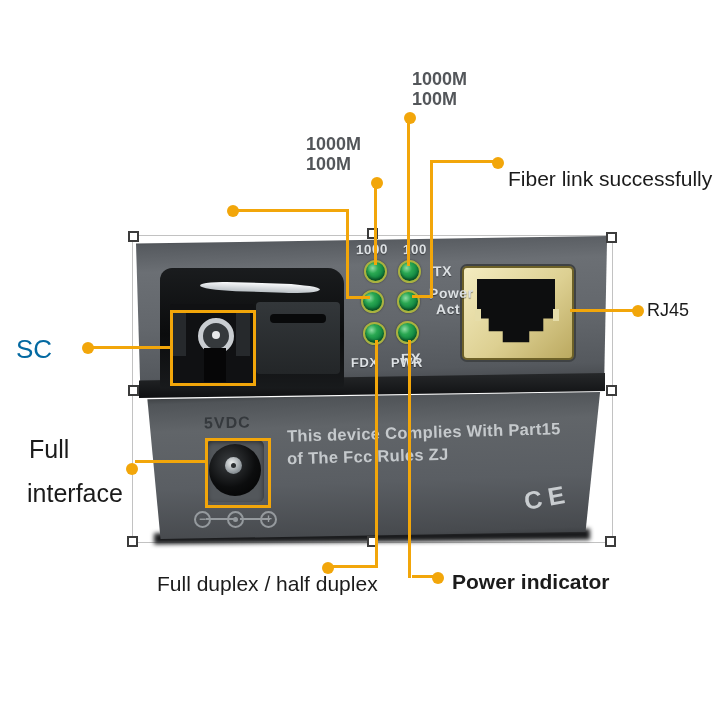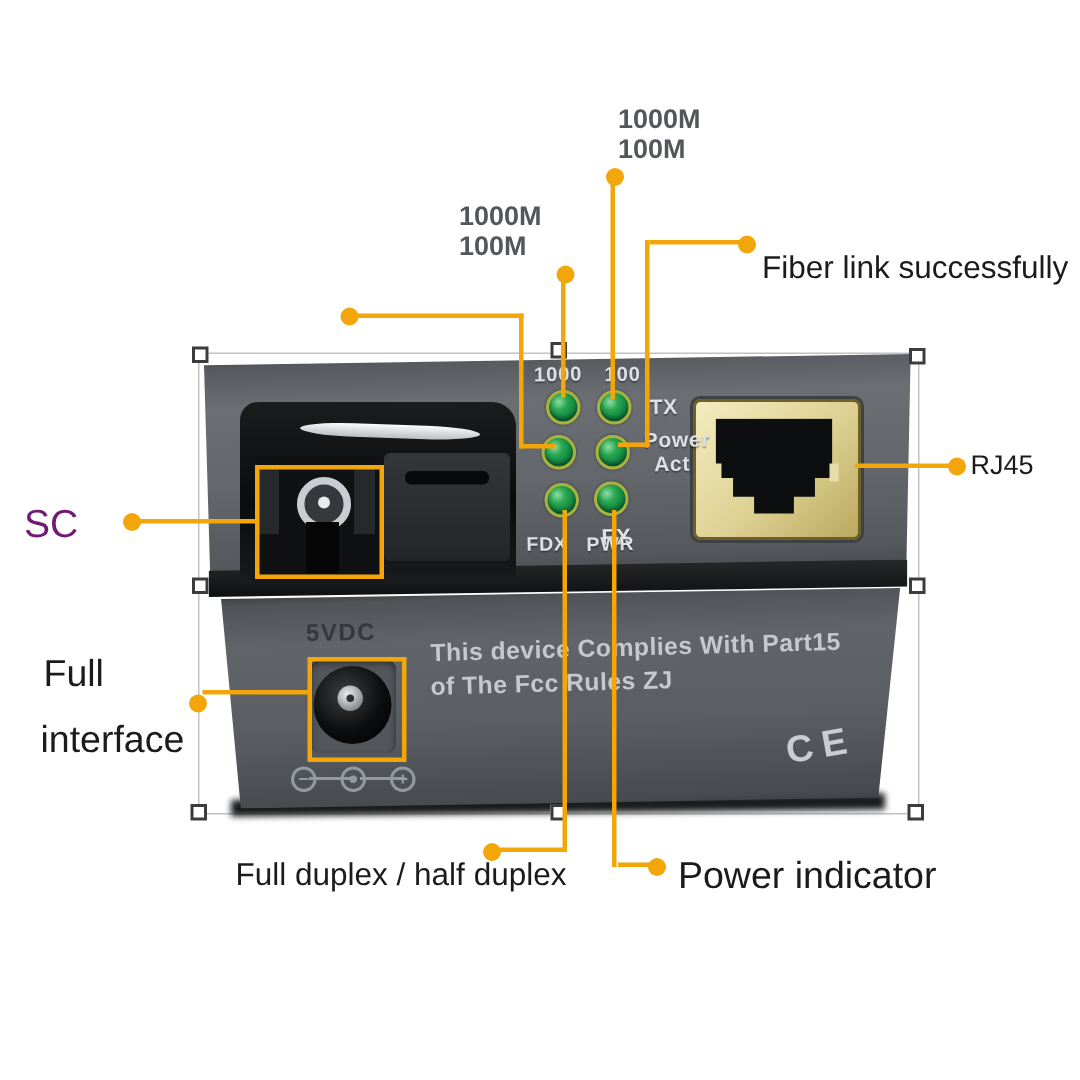--- a/index.html
+++ b/index.html
@@ -176,38 +176,38 @@
   <div class="dot" style="left:492px;top:157px;"></div>
   <div class="hline" style="left:433px;top:160px;width:62px;"></div>
   <div class="vline" style="left:430px;top:160px;height:138px;"></div>
   <div class="hline" style="left:412px;top:295px;width:21px;"></div>
 
   <div class="dot" style="left:227px;top:205px;"></div>
   <div class="hline" style="left:237px;top:209px;width:112px;"></div>
   <div class="vline" style="left:346px;top:209px;height:90px;"></div>
   <div class="hline" style="left:346px;top:296px;width:24px;"></div>
 
-  <span class="lbl lbl-gray" style="left:16px;top:334px;font-size:26px;font-weight:normal;color:#701a75;">SC</span>
+  <span class="lbl lbl-gray" style="left:16px;top:334px;font-size:26px;font-weight:normal;color:#0369a1;">SC</span>
   <div class="dot" style="left:82px;top:342px;"></div>
   <div class="hline" style="left:92px;top:346px;width:80px;"></div>
   <div class="obox" style="left:170px;top:310px;width:80px;height:70px;"></div>
 
   <span class="lbl" style="left:647px;top:300px;font-size:18px;">RJ45</span>
   <div class="dot" style="left:632px;top:305px;"></div>
   <div class="hline" style="left:570px;top:309px;width:64px;"></div>
 
   <span class="lbl" style="left:29px;top:435px;font-size:25px;">Full</span>
   <span class="lbl" style="left:27px;top:479px;font-size:25px;">interface</span>
   <div class="dot" style="left:126px;top:463px;"></div>
   <div class="hline" style="left:135px;top:460px;width:71px;"></div>
   <div class="obox" style="left:205px;top:438px;width:60px;height:64px;"></div>
 
   <span class="lbl" style="left:157px;top:572px;font-size:21px;">Full duplex / half duplex</span>
   <div class="dot" style="left:322px;top:562px;"></div>
   <div class="hline" style="left:332px;top:565px;width:46px;"></div>
   <div class="vline" style="left:375px;top:340px;height:228px;"></div>
 
-  <span class="lbl" style="left:452px;top:570px;font-size:25px;">Power indicator</span>
+  <span class="lbl" style="left:452px;top:570px;font-size:21px;font-weight:bold;">Power indicator</span>
   <div class="dot" style="left:432px;top:572px;"></div>
   <div class="hline" style="left:412px;top:575px;width:24px;"></div>
   <div class="vline" style="left:408px;top:340px;height:238px;"></div>
 
 </div>
 
 </body></html>

